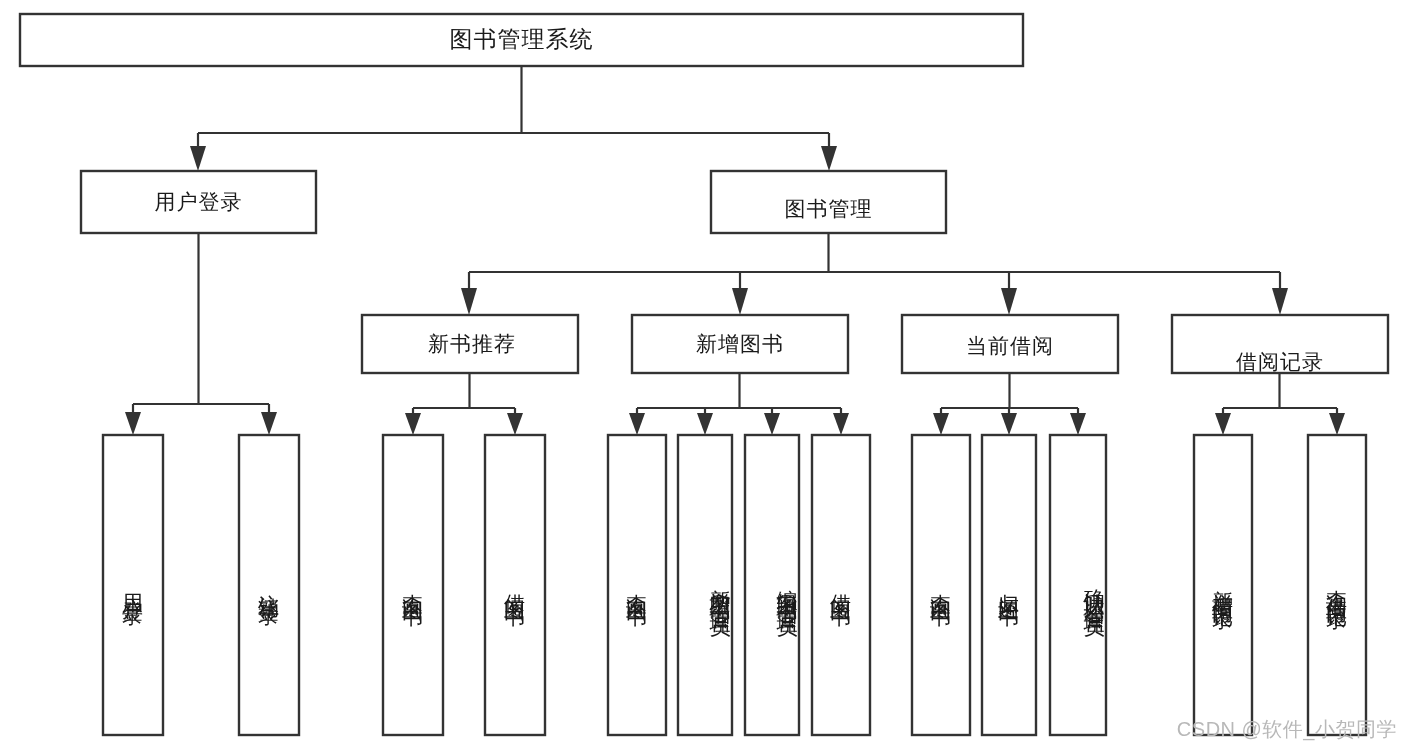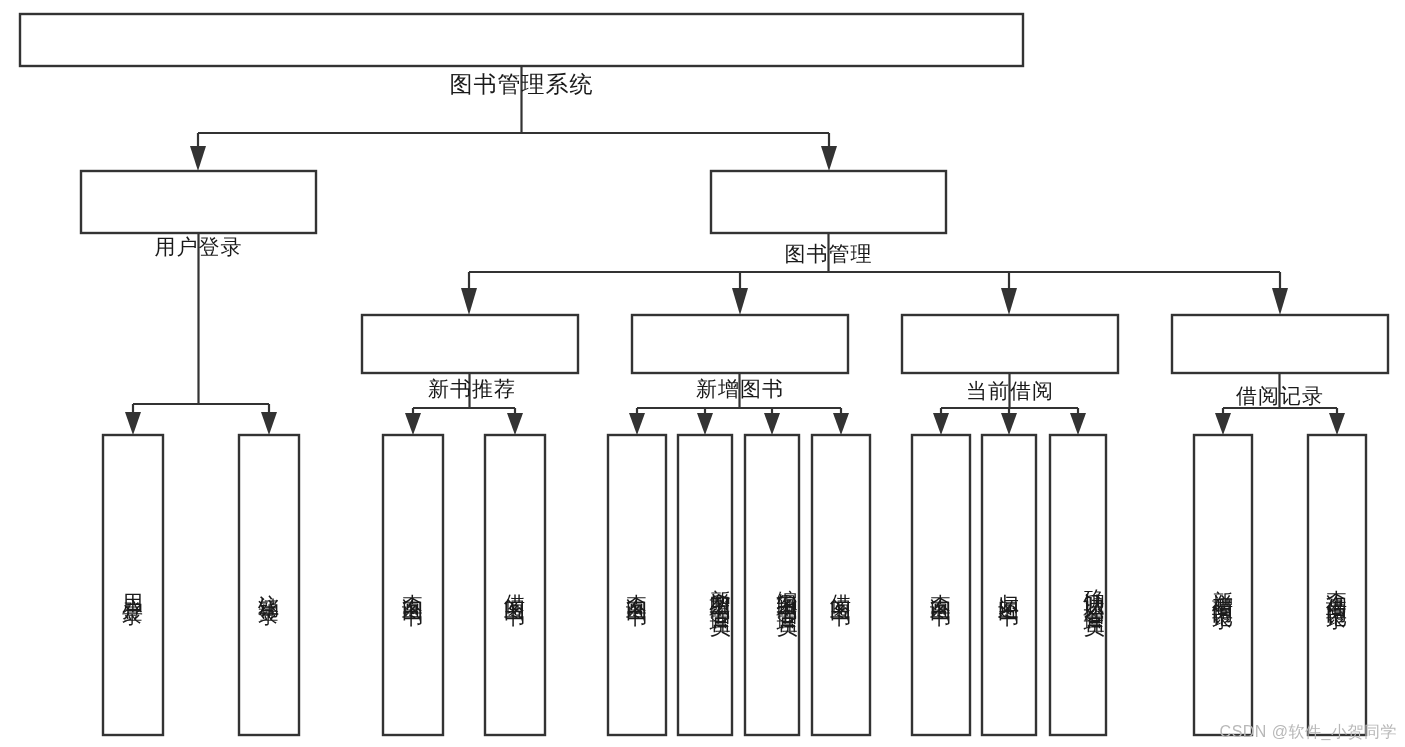--- a/index.html
+++ b/index.html
@@ -46,41 +46,40 @@
     display: flex;
     align-items: center;
     justify-content: center;
     text-align: right;
     color: #1a1a1a;
     font-size: 21px;
     line-height: 1.2;
     letter-spacing: 1px;
     pointer-events: none;
     user-select: none;
-    margin-top: 45px;
   }
   .node-label-v {
     position: absolute;
     display: flex;
     align-items: center;
     justify-content: center;
     writing-mode: vertical-rl;
     text-orientation: upright;
     color: #1a1a1a;
     font-size: 21px;
     letter-spacing: 4px;
     line-height: 1.1;
     pointer-events: none;
     user-select: none;
   }
   .watermark {
     position: absolute;
     right: 8px;
     bottom: 4px;
-    font-size: 16px;
+    font-size: 20px;
     color: #b8b8b8;
     letter-spacing: 0.5px;
     user-select: none;
     white-space: nowrap;
   }
 </style>
 </head>
 <body>
 
 <div id="diagram-root">
@@ -179,21 +178,21 @@
   </svg>
 
   <div class="node-label-h" style="left:20px; top:14px; width:1003px; height:52px; font-size:23px;">图书管理系统</div>
 
   <div class="node-label-h" style="left:81px; top:171px; width:235px; height:62px;">用户登录</div>
   <div class="node-label-h" style="left:711px; top:171px; width:235px; height:76px;">图书管理</div>
 
   <div class="node-label-h" style="left:344px; top:315px; width:216px; height:58px;padding-left:20px;">新书推荐</div>
   <div class="node-label-h" style="left:632px; top:315px; width:216px; height:58px;">新增图书</div>
   <div class="node-label-h" style="left:902px; top:315px; width:216px; height:62px;">当前借阅</div>
-  <div class="node-label-h" style="left:1172px; top:322px; width:216px; height:58px;">借阅记录</div>
+  <div class="node-label-h" style="left:1172px; top:333px; width:216px; height:58px;">借阅记录</div>
 
   <div class="node-label-v" style="left:103px; top:435px; width:60px; height:300px;">用户登录</div>
   <div class="node-label-v" style="left:239px; top:435px; width:60px; height:300px;">注销登录</div>
 
   <div class="node-label-v" style="left:383px; top:435px; width:60px; height:300px;">查询图书</div>
   <div class="node-label-v" style="left:485px; top:435px; width:60px; height:300px;">借阅图书</div>
 
   <div class="node-label-v" style="left:608px; top:435px; width:58px; height:300px;">查询图书</div>
   <div class="node-label-v" style="left:678px; top:435px; width:54px; height:300px; align-items:flex-start; padding-top:10px; box-sizing:border-box;">新增图书（管理员）</div>
   <div class="node-label-v" style="left:745px; top:435px; width:54px; height:300px; align-items:flex-start; padding-top:10px; box-sizing:border-box;">编辑图书（管理员）</div>

